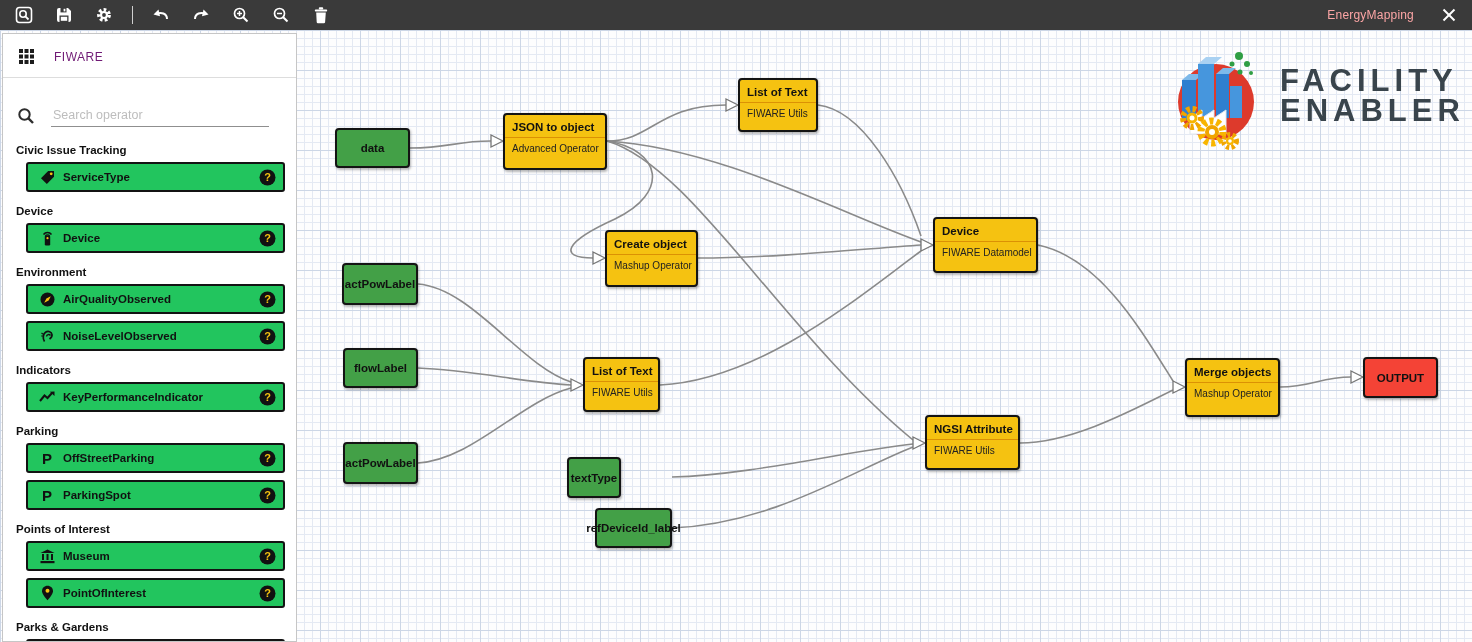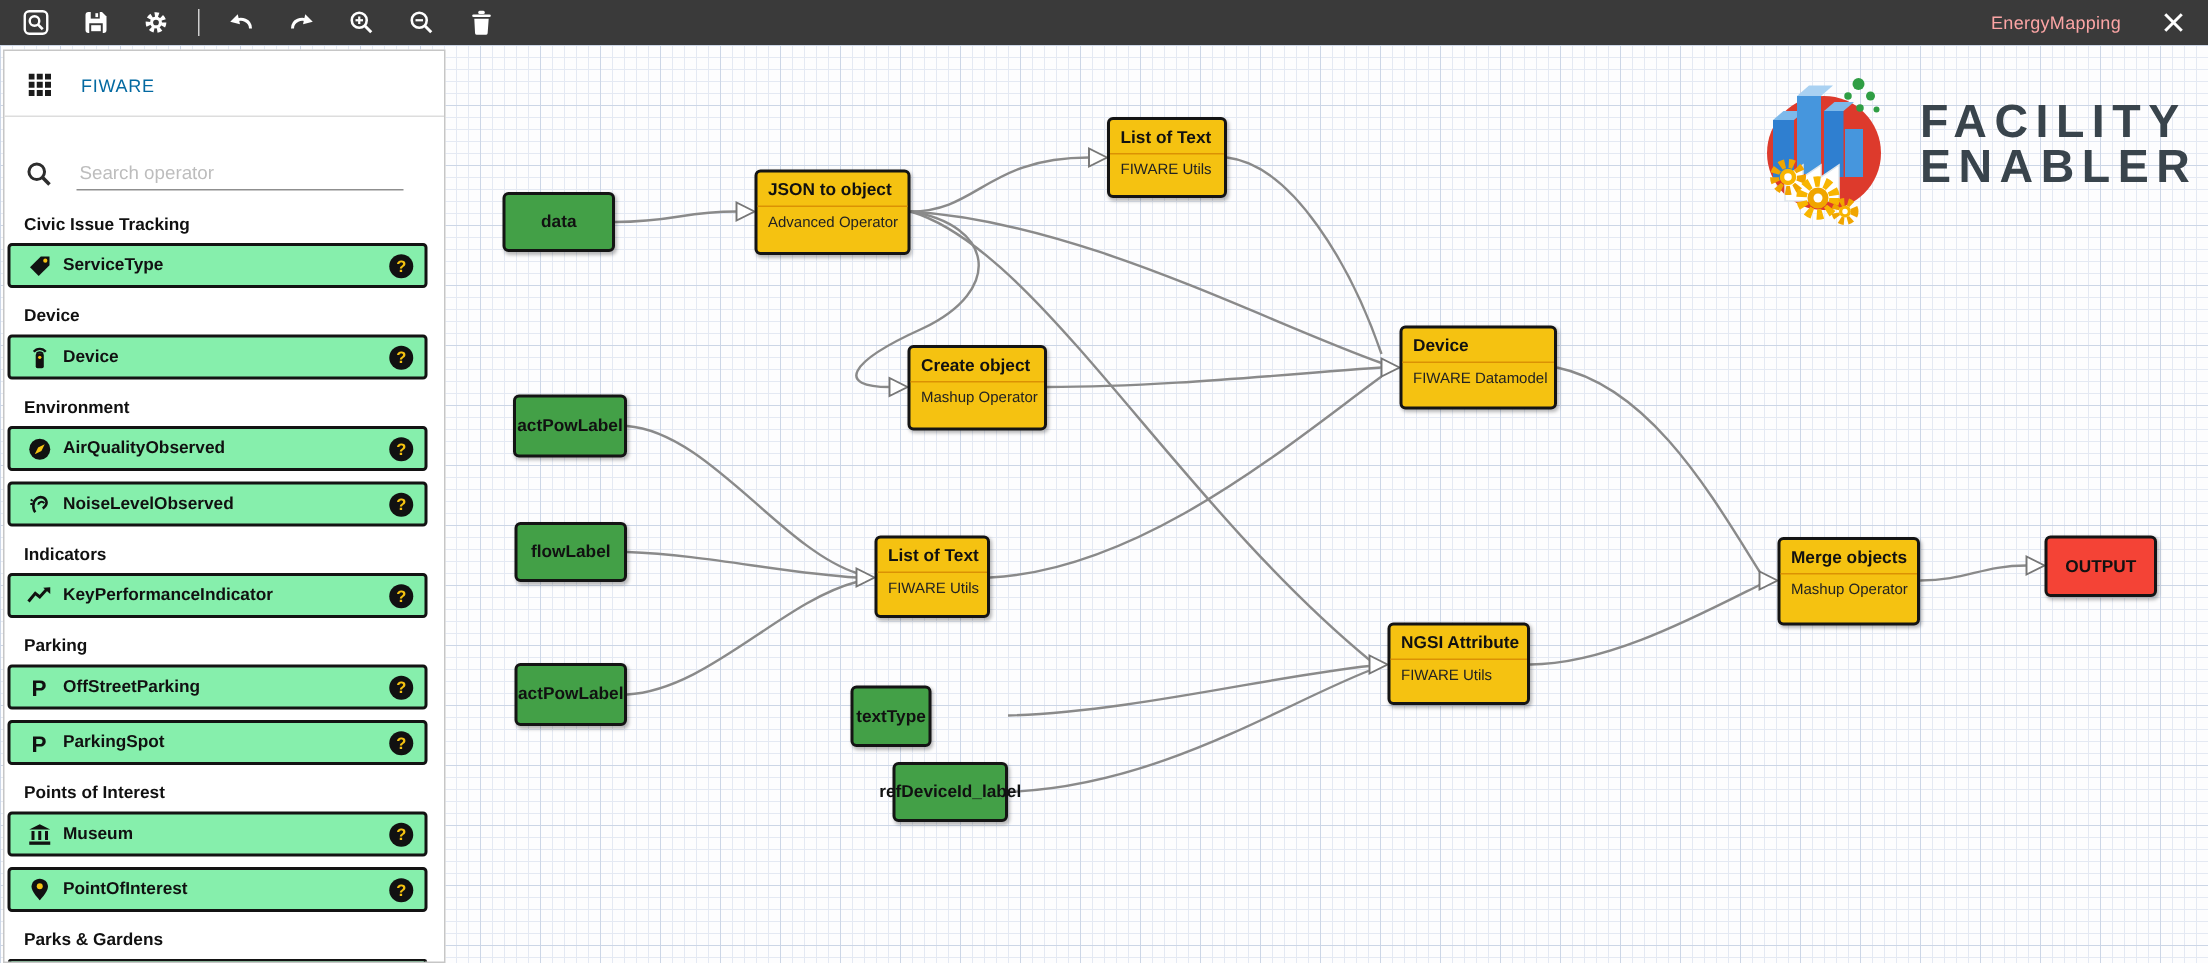--- a/index.html
+++ b/index.html
@@ -35,28 +35,28 @@
   .node.out { background:#f44336; display:flex; align-items:center; justify-content:center; }
   .nt { font-size:11.5px; font-weight:bold; color:#111; padding:6px 7px 4px 7px; white-space:nowrap; }
   .node.src .nt, .node.out .nt { padding:0; }
   .ns { font-size:10px; color:#222; padding:5px 7px; border-top:1px solid #db9104; white-space:nowrap; }
 
   
   .sidebar { position:absolute; left:2px; top:33px; width:295px; height:609px;
     background:#fff; border:1px solid #c6c6c6; z-index:10; overflow:hidden; }
   .sb-header { display:flex; align-items:center; gap:20px; padding:15px 0 13px 16px;
     border-bottom:1px solid #ddd; }
-  .sb-header .sb-title { font-size:12px; color:#0369a1; letter-spacing:.5px; }
+  .sb-header .sb-title { font-size:12px; color:#701a75; letter-spacing:.5px; }
   .sb-search { display:flex; align-items:center; gap:16px; padding:26px 14px 4px 14px; }
   .sb-search input { border:none; outline:none; border-bottom:1px solid #8f8f8f;
     width:218px; font-size:12.5px; padding:4px 2px; color:#333; background:transparent; }
   .sb-search input::placeholder { color:#bdbdbd; }
   .sb-cat { font-size:11.5px; font-weight:bold; color:#111; margin:13px 0 6px 13px; }
-  .sb-item { display:flex; align-items:center; height:30px; margin:0 11px 7px 2px;
-    background:#86efac; border:2px solid #131313; border-radius:3px; cursor:grab; padding:0 7px; }
+  .sb-item { display:flex; align-items:center; height:30px; margin:0 11px 7px 23px;
+    background:#22c55e; border:2px solid #131313; border-radius:3px; cursor:grab; padding:0 7px; }
   .sb-item .icn { width:24px; display:flex; align-items:center; justify-content:center; }
   .sb-item .lbl { font-size:11.5px; font-weight:bold; color:#111; margin-left:4px; white-space:nowrap; }
   .sb-item .help { margin-left:auto; width:17px; height:17px; cursor:pointer; }
   .sb-item.cut { height:12px; margin-bottom:0; border-bottom:none; border-radius:3px 3px 0 0; }
 
   
   .logo { position:absolute; left:1168px; top:12px; display:flex; align-items:center; gap:8px; }
   .logo-text { font-weight:bold; color:#39444c; font-size:31px; line-height:.98;
     letter-spacing:5px; font-family:"Liberation Sans", sans-serif; }
 </style>

